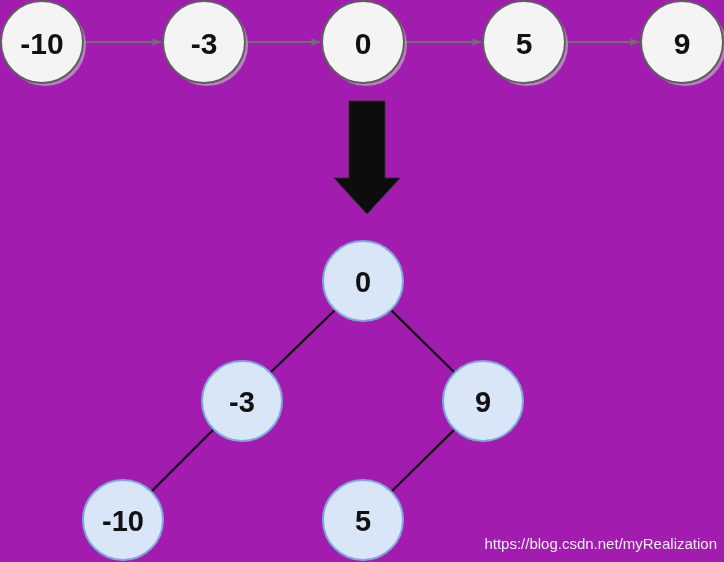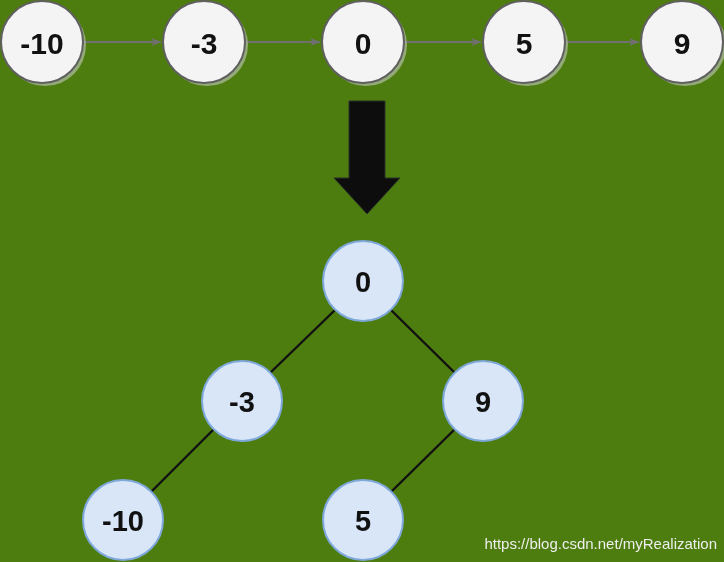--- a/index.html
+++ b/index.html
@@ -7,21 +7,21 @@
     padding: 0;
     background: #ffffff;
   }
   body {
     font-family: "Liberation Sans", sans-serif;
   }
   #canvas {
     position: relative;
     width: 724px;
     height: 562px;
-    background: #4d7c0f;
+    background: #a21caf;
     overflow: hidden;
   }
   #scene {
     position: absolute;
     top: 0;
     left: 0;
     width: 724px;
     height: 562px;
   }
   .node-label {

